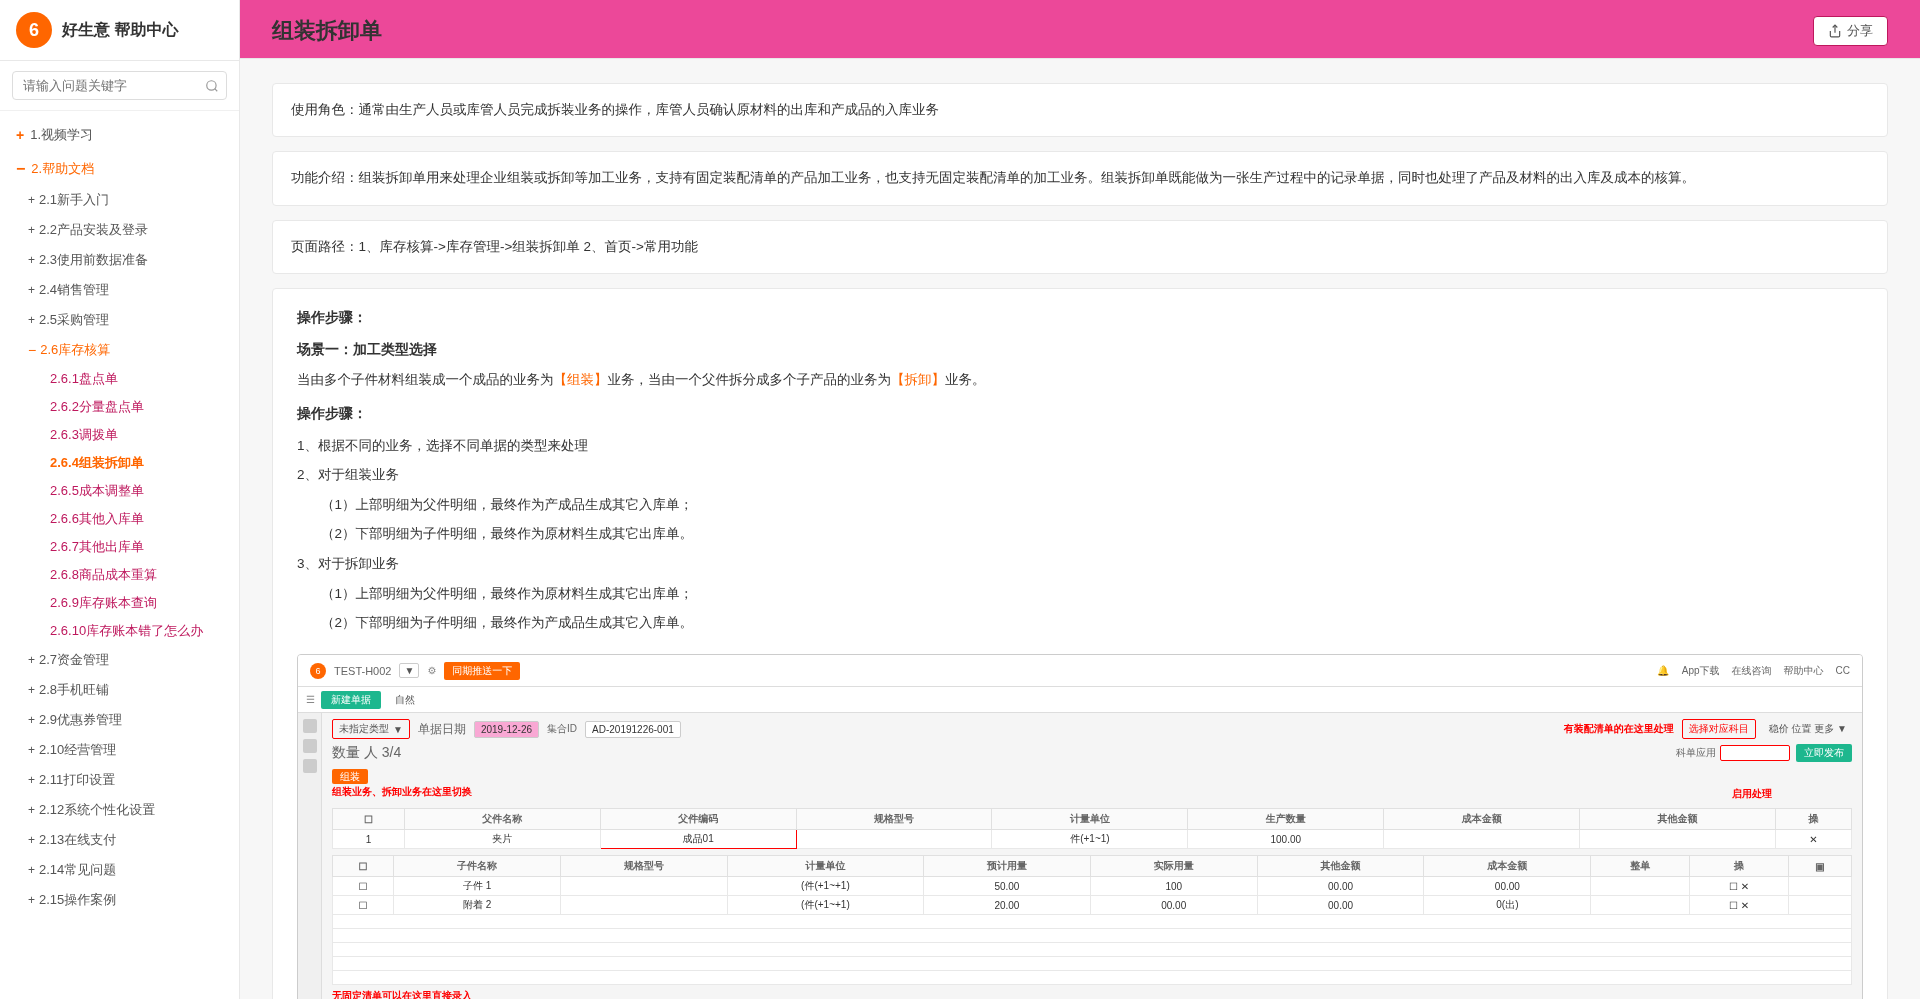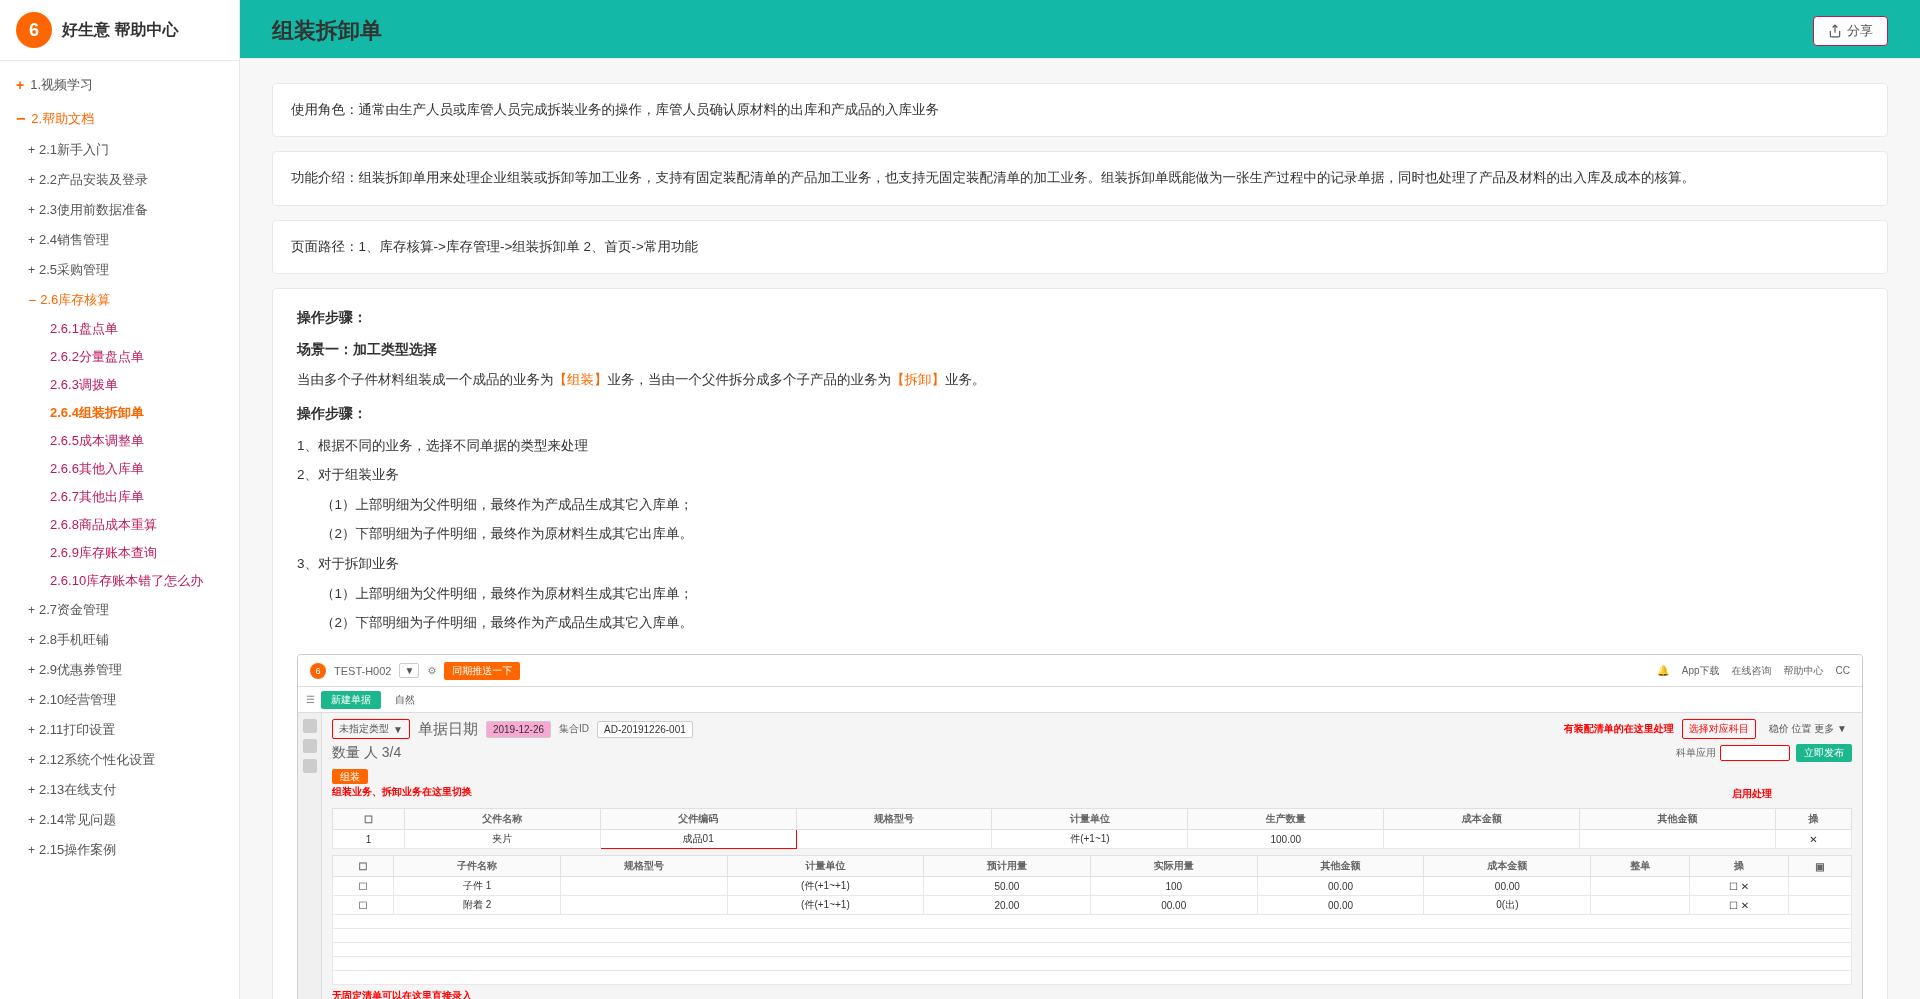--- a/index.html
+++ b/index.html
@@ -112,21 +112,21 @@
       height: 100vh;
       overflow: hidden;
       background: #fff;
     }
     .main-header {
       display: flex;
       align-items: flex-end;
       justify-content: space-between;
       padding: 16px 32px 12px 32px;
       border-bottom: 1px solid #e8e8e8;
-      background: #14b8a6;
+      background: #ec4899;
     }
     .main-title {
       font-size: 22px;
       font-weight: bold;
       color: #333;
     }
     .share-btn {
       display: flex; align-items: center;
       border: 1px solid #be185d;
       border-radius: 4px;
@@ -225,20 +225,29 @@
   </style>
 </head>
 <body>
 
 <div class="sidebar">
   <div class="sidebar-header">
     <div class="logo-circle">
       <span>6</span>
     </div>
     <span class="logo-text">好生意 帮助中心</span>
+  </div>
+  <div class="sidebar-search">
+    <div class="search-icon-wrap">
+      <input type="text" placeholder="请输入问题关键字" style="">
+      <svg width="14" height="14" viewBox="0 0 24 24" fill="none" stroke="#999" stroke-width="2">
+          <circle cx="11" cy="11" r="8"></circle>
+          <line x1="21" y1="21" x2="16.65" y2="16.65"></line>
+        </svg>
+    </div>
   </div>
   <nav class="sidebar-nav">
 
     <div class="nav-group">
       <div class="nav-group-header">
         <span class="plus-icon">+</span>
         <span>1.视频学习</span>
       </div>
     </div>
 
@@ -416,21 +425,21 @@
               <div style="width:14px;height:14px;background:#ccc;border-radius:2px;"></div>
             </div>
 
             <div style="flex:1;padding:6px 10px;position:relative;">
 
               <div style="display:flex;align-items:center;gap:8px;margin-bottom:5px;flex-wrap:wrap;">
                 <div style="border:1.5px solid #f00;border-radius:2px;padding:2px 6px;display:flex;align-items:center;gap:4px;">
                   <span style="font-size:10px;color:#555;">未指定类型</span>
                   <span style="font-size:10px;color:#555;">▼</span>
                 </div>
-                <span style="font-size:15px;color:#666;">单据日期</span>
+                <span style="font-size:12px;color:#666;">单据日期</span>
                 <div style="border:1px solid #ccc;border-radius:2px;padding:2px 6px;font-size:10px;background:#f9a8d4;">2019-12-26</div>
                 <span style="font-size:10px;color:#666;">集合ID</span>
                 <div style="border:1px solid #ccc;border-radius:2px;padding:2px 6px;font-size:10px;background:#fff;">AD-20191226-001</div>
                 <span style="flex:1;"></span>
 
                 <span style="color:#f00;font-size:10px;font-weight:bold;">有装配清单的在这里处理</span>
                 <span style="border:1px solid #f00;color:#f00;font-size:10px;padding:2px 6px;border-radius:2px;">选择对应科目</span>
                 <span style="font-size:10px;color:#555;padding:2px 5px;">稳价 位置 更多 ▼</span>
               </div>
 

